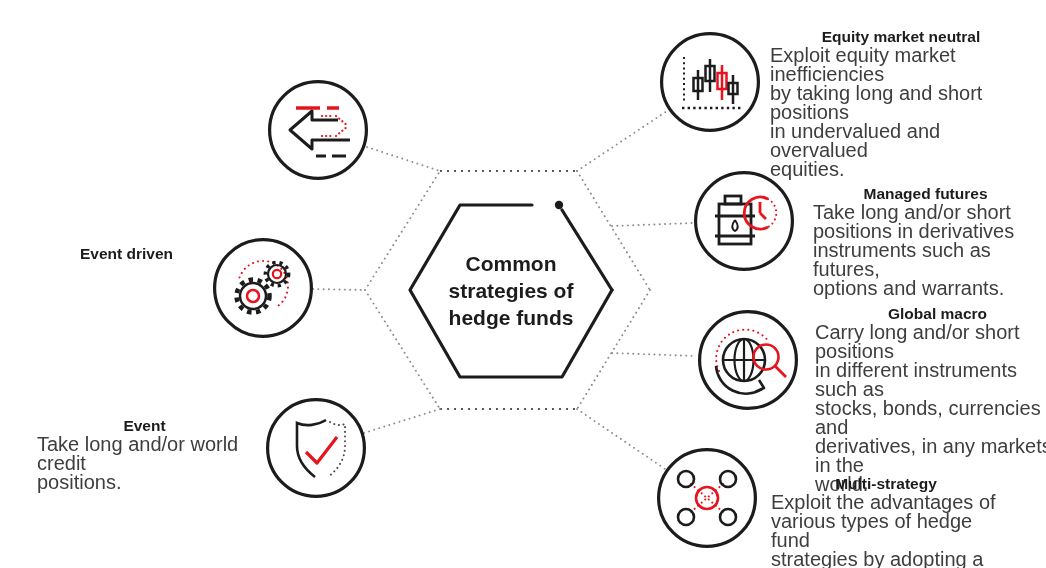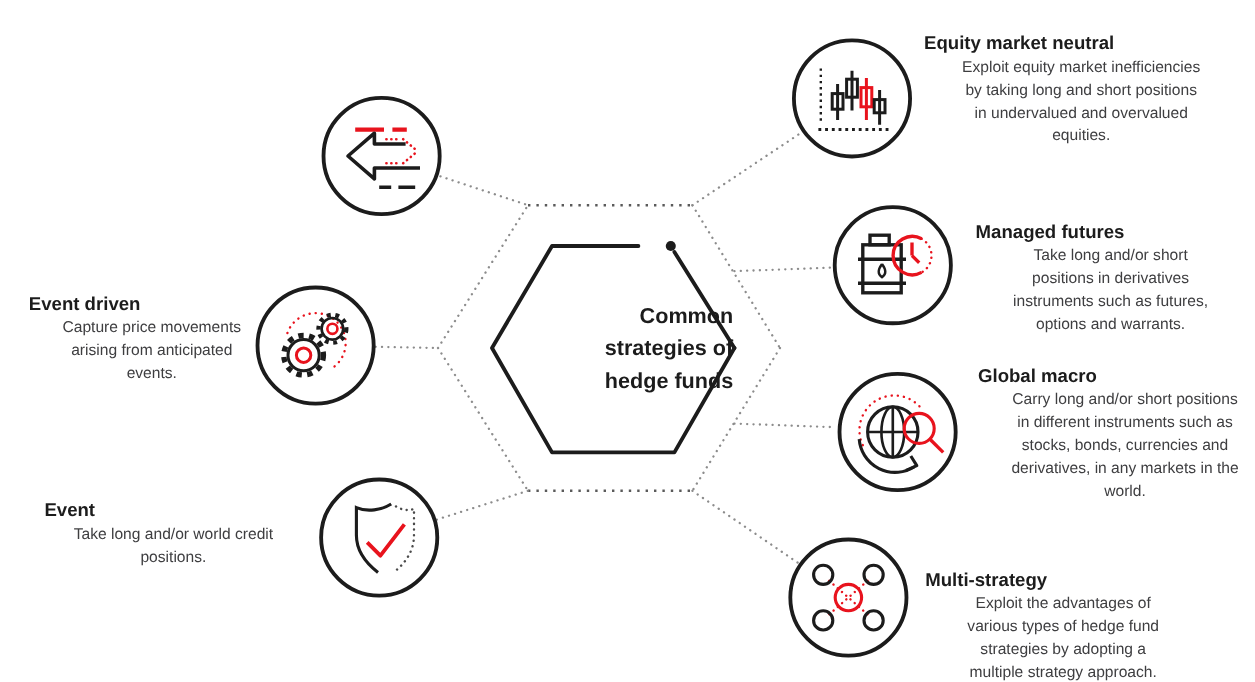--- a/index.html
+++ b/index.html
@@ -17,25 +17,25 @@
   }
   .bg-svg{position:absolute;left:0;top:0;}
   svg path,svg circle,svg ellipse,svg rect,svg line{fill:none;}
   .ink{stroke:var(--ink);}
   .red{stroke:var(--accent);}
   .dotlight{stroke:var(--connector);stroke-width:1.9;stroke-dasharray:0.1 5.2;stroke-linecap:round;}
   .dotdark{stroke:var(--connector_dark);stroke-width:2;stroke-dasharray:2 5;}
   .hexline{stroke:var(--ink);stroke-width:3.2;stroke-linejoin:round;stroke-linecap:round;}
   .node-icon{position:absolute;width:104px;height:104px;}
   .node-text{position:absolute;}
-  .node-title{font-size:15.5px;font-weight:bold;color:var(--ink);line-height:19px;white-space:pre-line;}
-  .node-desc{font-size:13px;color:var(--body_text);line-height:19px;white-space:pre-line;text-align:center;}
+  .node-title{font-size:15.5px;font-weight:bold;color:var(--ink);line-height:19px;white-space:pre-line;text-align:center;}
+  .node-desc{font-size:20px;color:var(--body_text);line-height:19px;white-space:pre-line;}
   .hex-title{
-    position:absolute;left:411px;top:250px;width:200px;text-align:right;
-    font-size:18px;font-weight:bold;color:var(--ink);line-height:27px;white-space:pre-line;
+    position:absolute;left:411px;top:250px;width:200px;text-align:center;
+    font-size:21px;font-weight:bold;color:var(--ink);line-height:27px;white-space:pre-line;
   }
 </style>
 </head>
 <body>
 
 <div class="canvas">
 
   <svg class="bg-svg" width="1046" height="568" viewBox="0 0 1046 568">
 
     <path class="dotlight" d="M365,290 L440,171 M577,171 L650,290 M650,290 L577,409 M365,290 L440,409"></path>
@@ -64,23 +64,20 @@
       <circle class="ink" cx="52" cy="52" r="48.4" stroke-width="3.2"></circle>
       <path class="red" stroke-width="3.5" d="M30,30 H54 M61,30 H73"></path>
       <path class="red" stroke-width="2.2" stroke-dasharray="0.1 4" stroke-linecap="round" d="M56,38 H68 M70,38 L82,48 M70,58 L82,48 M56,58 H68"></path>
       <path class="ink" stroke-width="3" stroke-linejoin="round" d="M72,42 H46 V33 L24,52 L46,71 V62 H84"></path>
       <path class="ink" stroke-width="3" d="M50,78 H60 M66,78 H80"></path>
     </svg>
   </div>
 
   <div class="node-text" style="left:24px;top:244px;width:205px;">
     <div class="node-title">Event driven</div>
-    <div class="node-desc">Capture price movements
-arising from anticipated
-events.</div>
   </div>
   <div class="node-icon" style="left:211px;top:236px;">
     <svg width="104" height="104" viewBox="0 0 104 104">
       <circle class="ink" cx="52" cy="52" r="48.4" stroke-width="3.2"></circle>
       <path class="red" stroke-width="2" stroke-dasharray="0.1 5" stroke-linecap="round" d="M28.5,41.5 A25,25 0 1 1 64.5,71.6"></path>
       <circle class="ink" cx="42" cy="60" r="13" stroke-width="2.5"></circle>
       <circle class="ink" cx="42" cy="60" r="16.5" stroke-width="4.5" stroke-dasharray="4.5 4.6"></circle>
       <circle class="red" cx="42" cy="60" r="6" stroke-width="2.5"></circle>
       <circle class="ink" cx="66" cy="38" r="9" stroke-width="2.2"></circle>
       <circle class="ink" cx="66" cy="38" r="11.6" stroke-width="3.6" stroke-dasharray="3.2 3.9"></circle>

